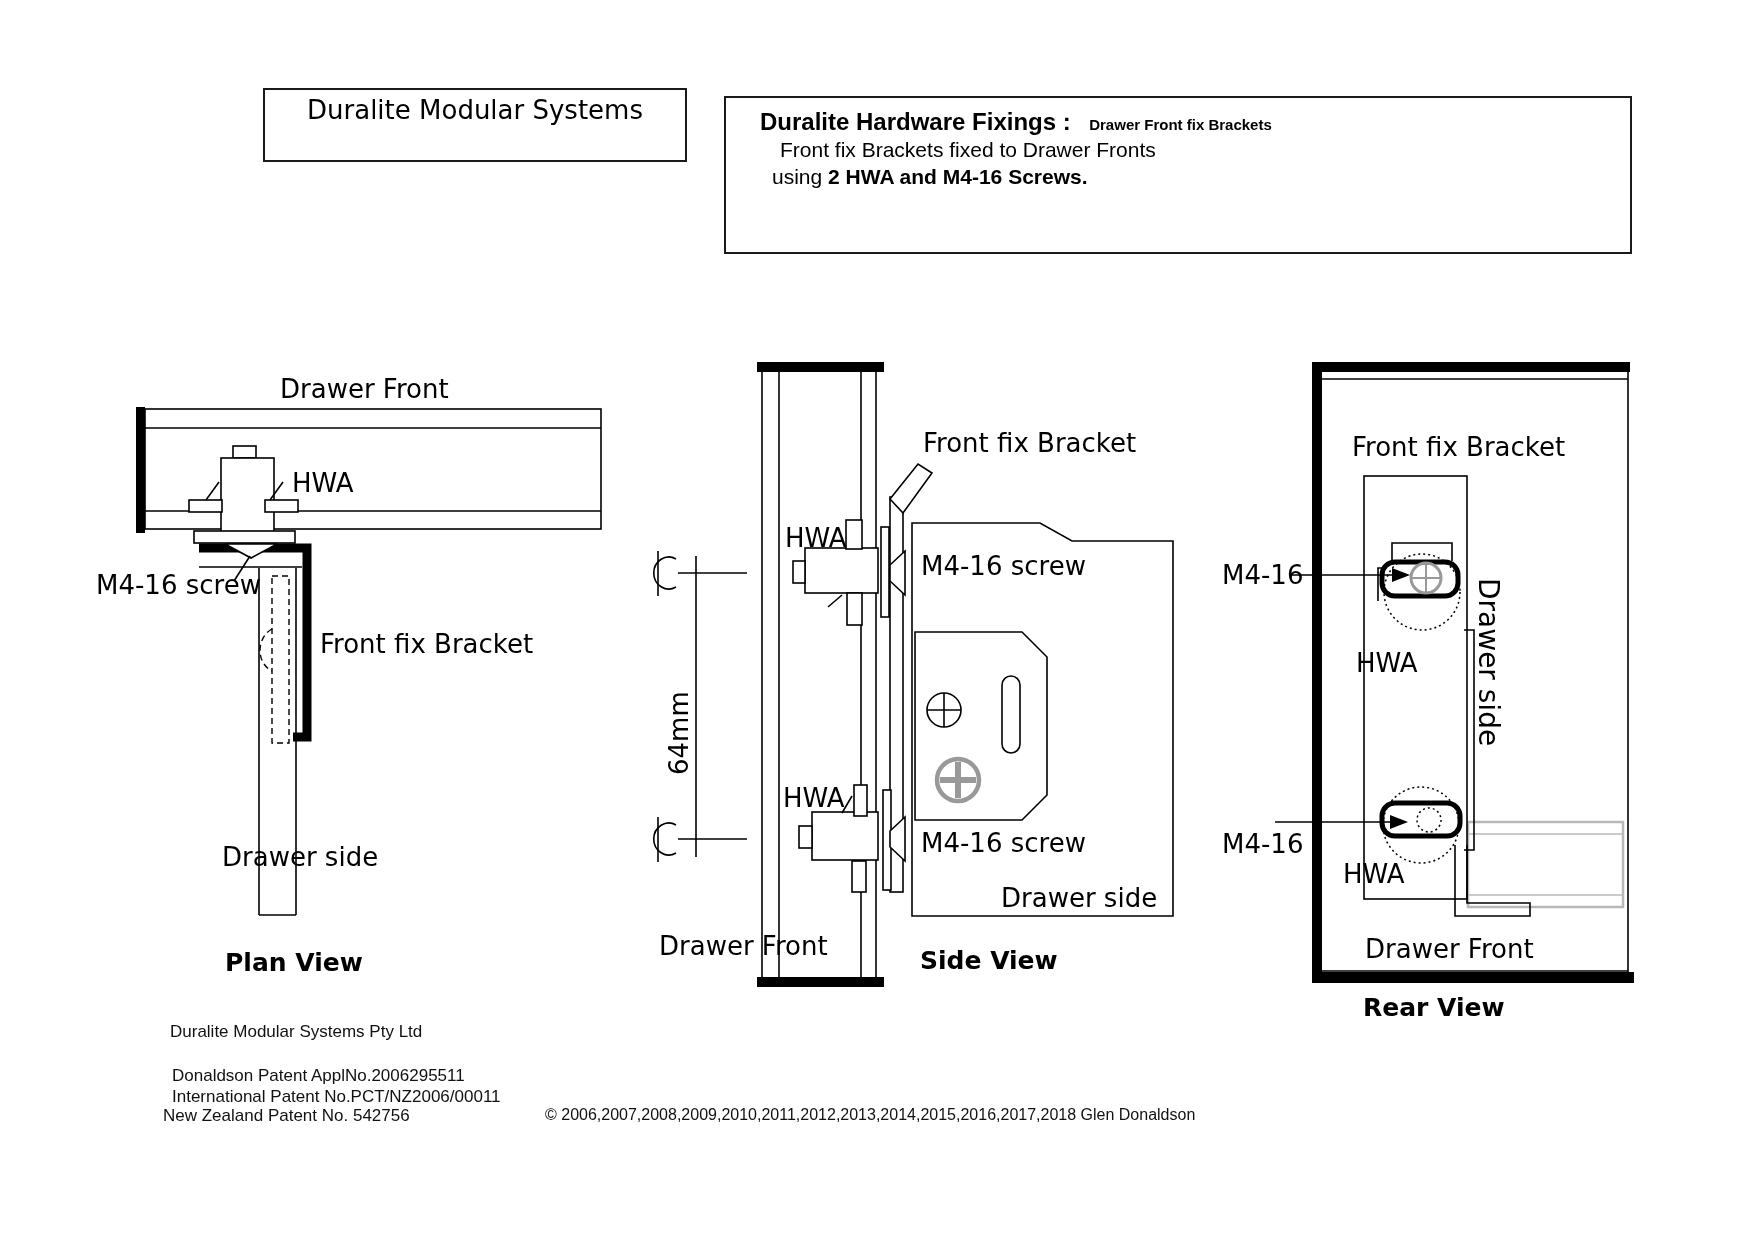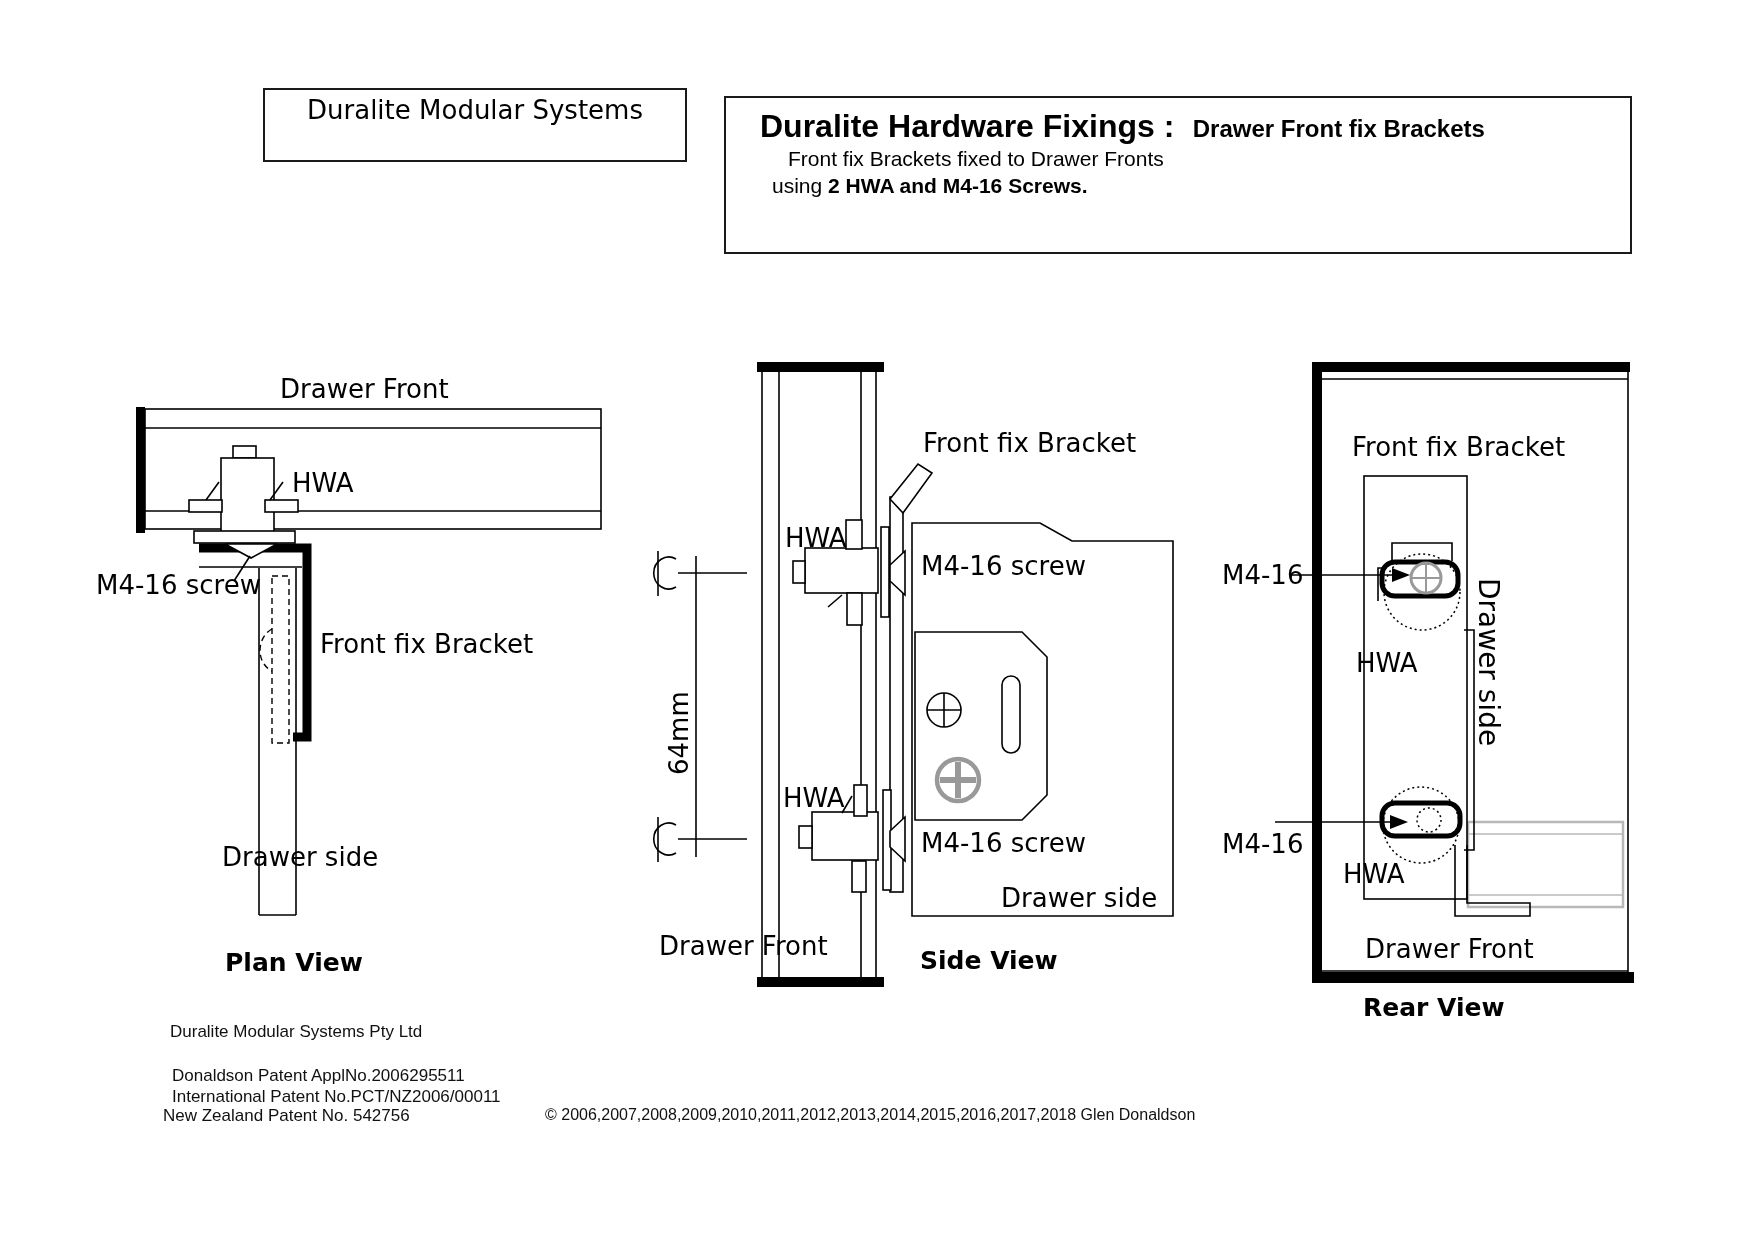--- a/index.html
+++ b/index.html
@@ -3,23 +3,23 @@
 <meta charset="utf-8">
 <style>
   html,body{margin:0;padding:0;background:#fff;}
   #page{position:relative;width:1755px;height:1240px;background:#ffffff;overflow:hidden;
         font-family:"DejaVu Sans",sans-serif;color:#000;}
   .box{position:absolute;border:2px solid #1a1a1a;background:#fff;box-sizing:border-box;}
   #manual-box{left:263px;top:88px;width:424px;height:74px;text-align:center;
               font-size:26px;line-height:31px;padding-top:5px;}
   #fixings-box{left:724px;top:96px;width:908px;height:158px;padding:10px 0 0 34px;
                font-family:"Liberation Sans",sans-serif;}
-  #fixings-title{font-size:32px;font-weight:bold;display:inline-block;}
-  #fixings-subtitle{font-size:24px;font-weight:bold;display:inline-block;margin-left:14px;}
-  .fix-line{font-size:21px;line-height:27px;margin-left:28px;}
+  #fixings-title{font-size:24px;font-weight:bold;display:inline-block;}
+  #fixings-subtitle{font-size:15px;font-weight:bold;display:inline-block;margin-left:14px;}
+  .fix-line{font-size:21px;line-height:27px;margin-left:20px;}
   .fix-line.l2{margin-left:12px;}
   .bold{font-weight:bold;}
   .ftr{position:absolute;font-family:"Liberation Sans",sans-serif;font-size:17px;color:#111;text-align:right;}
   svg text{font-family:"DejaVu Sans",sans-serif;font-size:26px;fill:#000;}
   svg text.cap{font-weight:bold;font-size:25px;}
   svg .ln{stroke:#000;stroke-width:1.6;fill:none;}
   svg .shape{stroke:#000;stroke-width:1.6;fill:#fff;}
   svg .thick{fill:#000;stroke:none;}
   svg .slot{stroke:#000;stroke-width:5;fill:#fff;}
   svg .dot{stroke:#000;stroke-width:1.5;fill:none;stroke-dasharray:2,3;}

